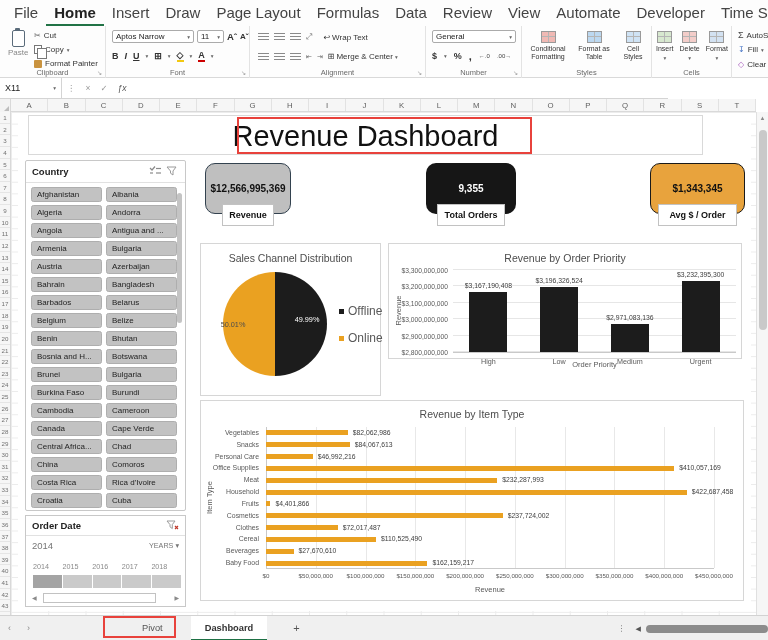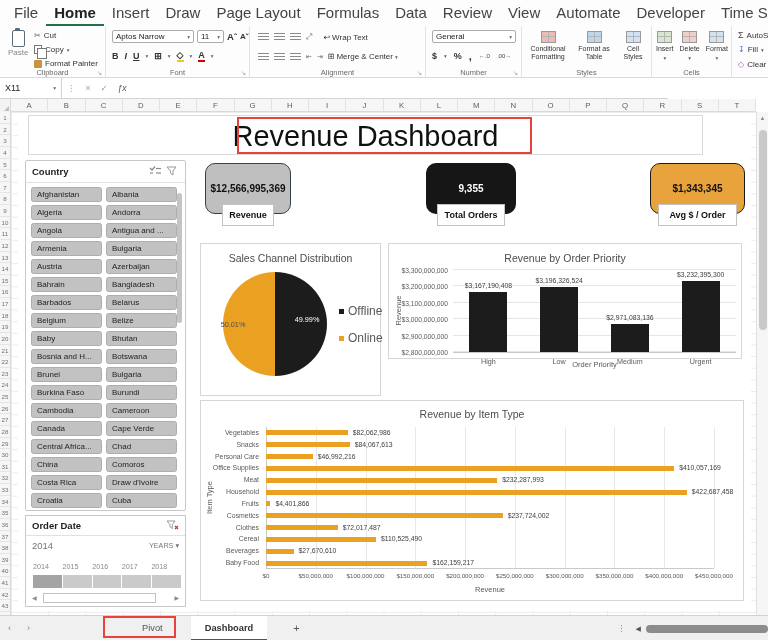--- a/index.html
+++ b/index.html
@@ -447,38 +447,38 @@
         <div class="sbtn">Armenia</div>
         <div class="sbtn">Bulgaria</div>
         <div class="sbtn">Austria</div>
         <div class="sbtn">Azerbaijan</div>
         <div class="sbtn">Bahrain</div>
         <div class="sbtn">Bangladesh</div>
         <div class="sbtn">Barbados</div>
         <div class="sbtn">Belarus</div>
         <div class="sbtn">Belgium</div>
         <div class="sbtn">Belize</div>
-        <div class="sbtn">Baby</div>
+        <div class="sbtn">Benin</div>
         <div class="sbtn">Bhutan</div>
         <div class="sbtn">Bosnia and H...</div>
         <div class="sbtn">Botswana</div>
         <div class="sbtn">Brunei</div>
         <div class="sbtn">Bulgaria</div>
         <div class="sbtn">Burkina Faso</div>
         <div class="sbtn">Burundi</div>
         <div class="sbtn">Cambodia</div>
         <div class="sbtn">Cameroon</div>
         <div class="sbtn">Canada</div>
         <div class="sbtn">Cape Verde</div>
         <div class="sbtn">Central Africa...</div>
         <div class="sbtn">Chad</div>
         <div class="sbtn">China</div>
         <div class="sbtn">Comoros</div>
         <div class="sbtn">Costa Rica</div>
-        <div class="sbtn">Draw d'Ivoire</div>
+        <div class="sbtn">Rica d'Ivoire</div>
         <div class="sbtn">Croatia</div>
         <div class="sbtn">Cuba</div>
       </div>
     <div id="slicer-scroll">
         <div id="slicer-thumb"></div>
       </div>
   </div>
 
   <div class="kpi" id="kpi-rev">
       <span>$12,566,995,369</span>

